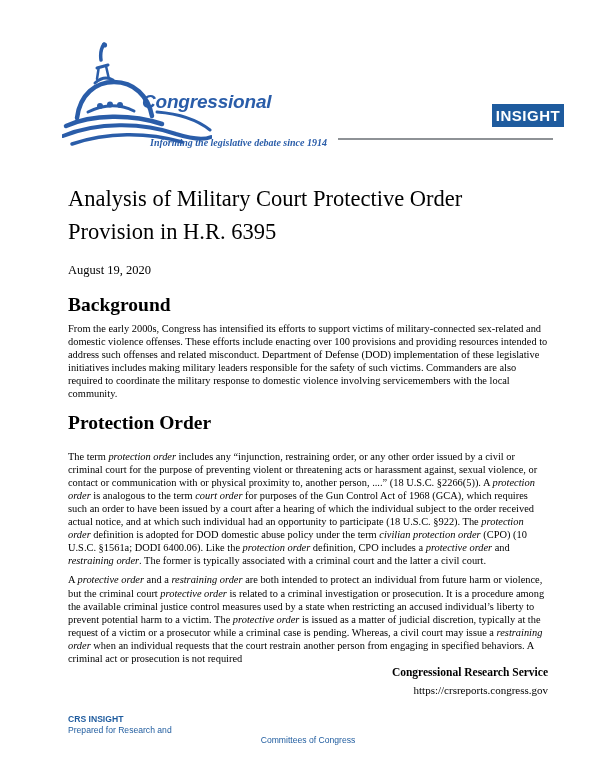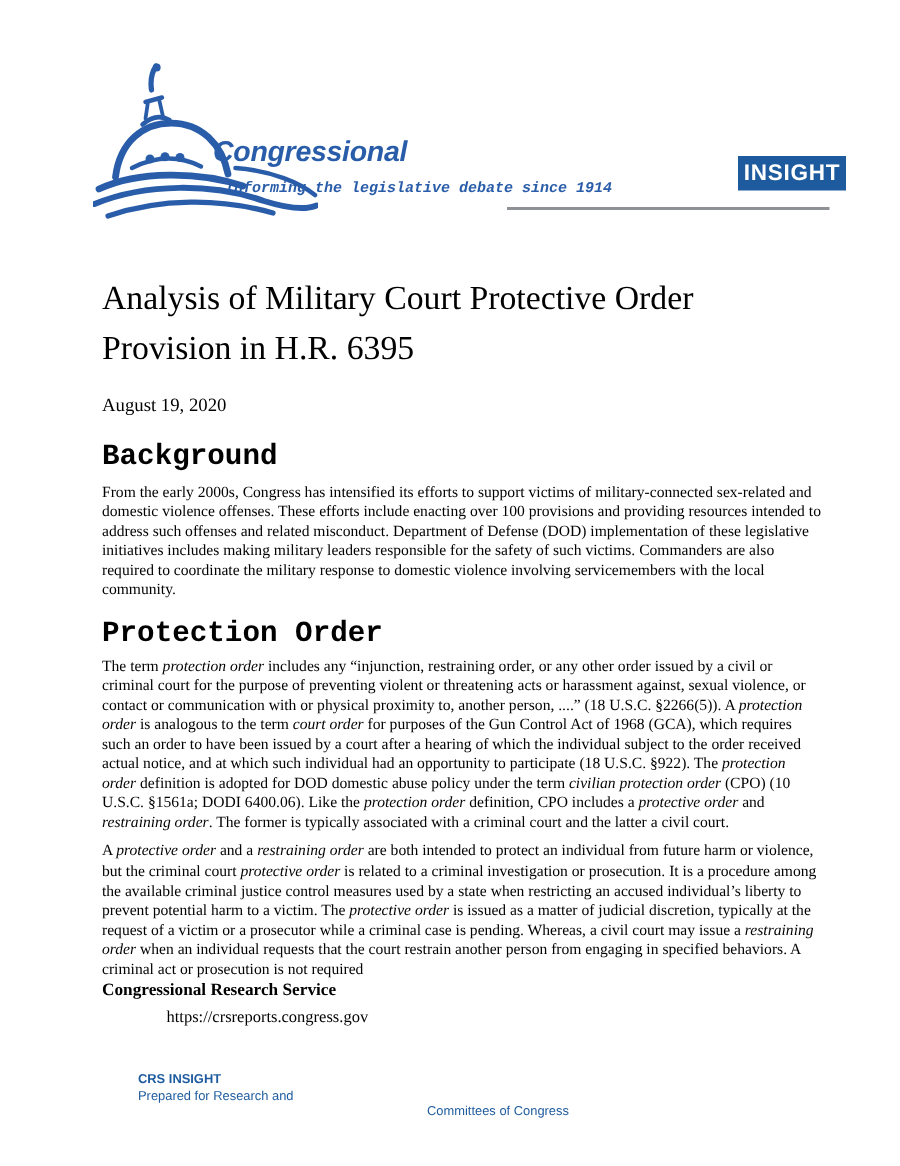--- a/index.html
+++ b/index.html
@@ -20,22 +20,22 @@
   .logo-art{position:absolute;left:62px;top:42px;color:var(--brand-blue);}
   .brand{
     position:absolute;left:142px;top:93px;
     font-family:"Liberation Sans", sans-serif;
     font-weight:bold;font-style:italic;
     color:var(--brand-blue);
     font-size:19px;line-height:18.5px;letter-spacing:-0.2px;
   }
   .brand .line2{margin-left:7px;}
   .tagline{
-    position:absolute;left:150px;top:121px;
-    font-family:Liberation Mono, monospace;
+    position:absolute;left:150px;top:137px;
+    font-family:Liberation Serif, serif;
     font-weight:bold;font-style:italic;
     color:var(--brand-blue);font-size:10px;line-height:12px;
   }
   .header-rule{
     position:absolute;left:338px;top:138px;width:215px;height:2px;
     background:var(--rule-gray);
   }
   .badge{
     position:absolute;left:492px;top:104px;width:72px;height:23px;
     background:var(--badge-blue);color:#ffffff;
@@ -46,43 +46,43 @@
 
   
   .content{position:absolute;left:68px;top:183px;width:480px;}
   h1{
     margin:0;font-size:22.5px;line-height:32.5px;font-weight:normal;
     font-family:"Liberation Serif", serif;
   }
   .date{margin-top:15px;font-size:12.5px;line-height:15px;}
   h2{
     margin:0;font-size:19.5px;line-height:23px;font-weight:bold;
-    font-family:Liberation Mono, monospace;
+    font-family:Liberation Serif, serif;
   }
   h2.first{margin-top:15px;}
   h2.second{margin-top:10px;}
   p.body-par{
     margin:0;margin-top:6px;font-size:10.4px;line-height:13.1px;
     text-align:left;
   }
-  p.body-par.tight{margin-top:4px;}
+  p.body-par.tight{margin-top:16px;}
   p.body-par i{font-style:italic;}
 
   
   .footer-right{
-    margin-top:-2px;font-size:11px;line-height:18px;
+    margin-top:-2px;text-align:right;font-size:11px;line-height:18px;
   }
   .footer-right .org{font-weight:bold;font-size:11.5px;}
   .footer-right a{color:var(--text-black);text-decoration:none;padding-left:43px;}
 
   
   .bottom-footer{
     position:absolute;left:68px;top:714px;width:480px;
     font-family:"Liberation Sans", sans-serif;
-    color:var(--badge-blue);font-size:8.6px;line-height:10.5px;margin-left:24px;
+    color:var(--badge-blue);font-size:8.6px;line-height:10.5px;
   }
   .bottom-footer .bf-label{font-weight:bold;}
   .bottom-footer .bf-row3{display:flex;align-items:center;flex-direction:column;}
   .bottom-footer .bf-rule{
     flex:1;height:1.5px;background:var(--badge-blue);margin-left:5px;margin-top:1px;
   }
 </style>
 </head>
 <body>
 

